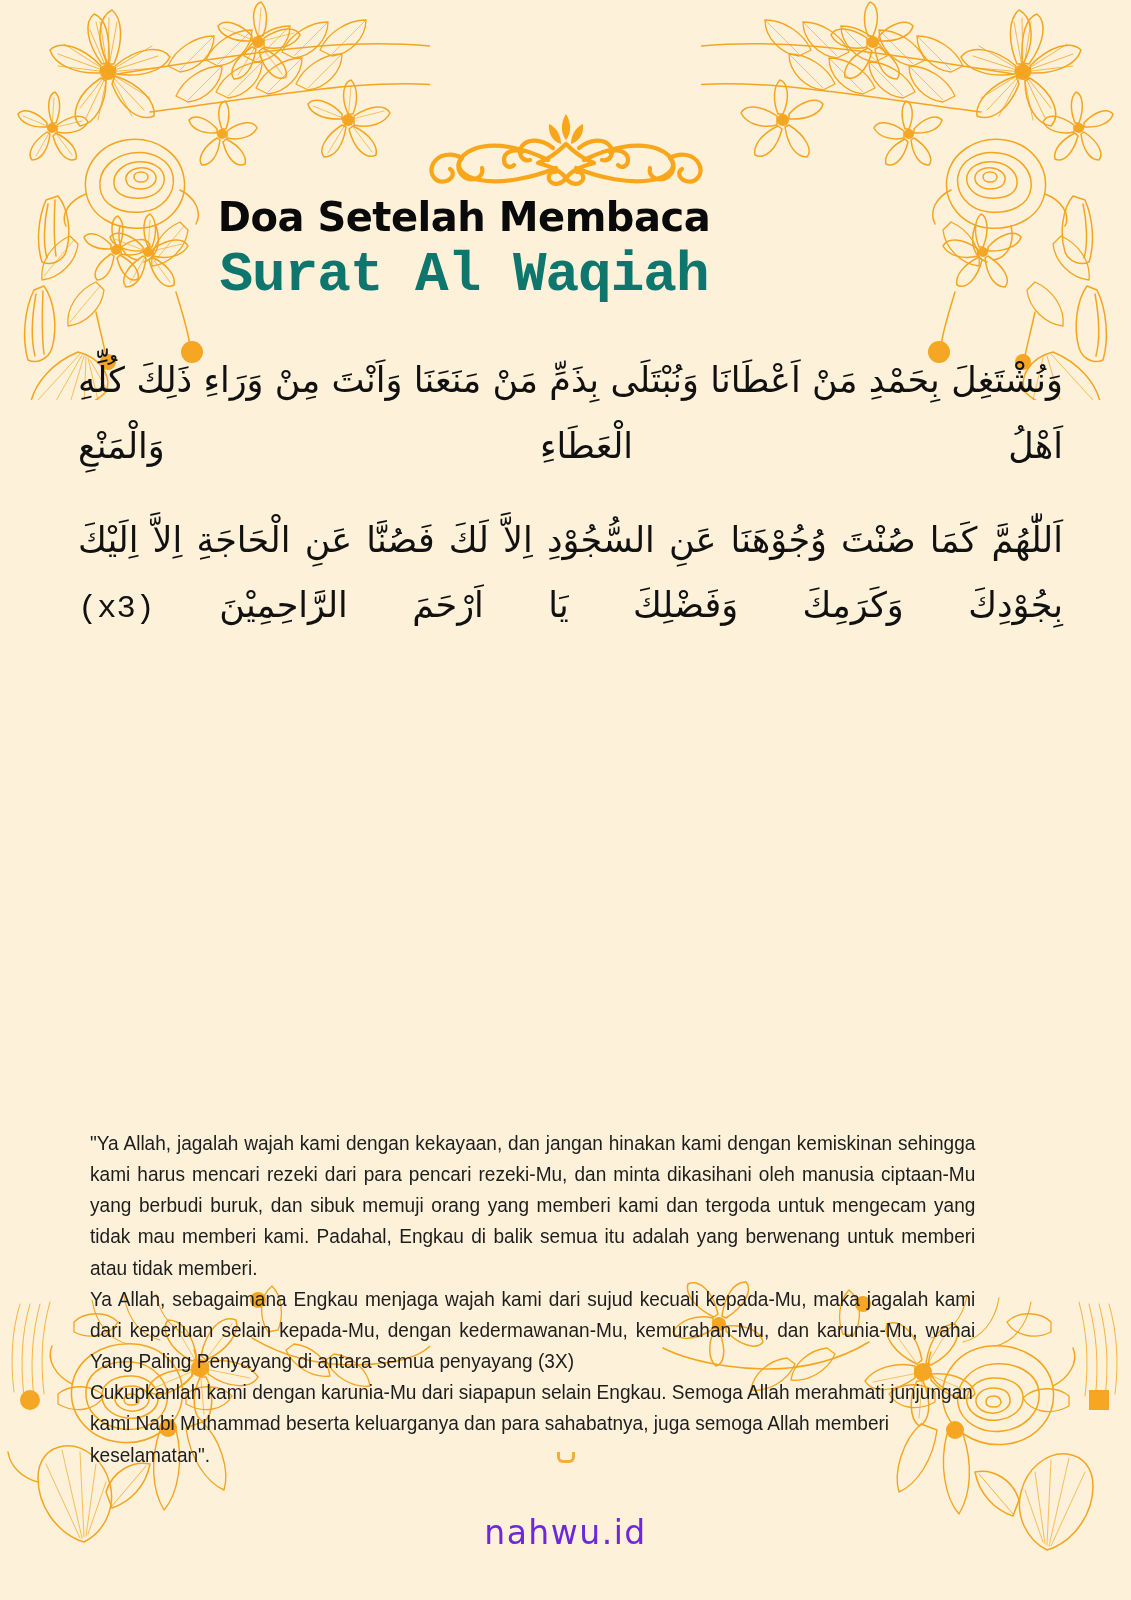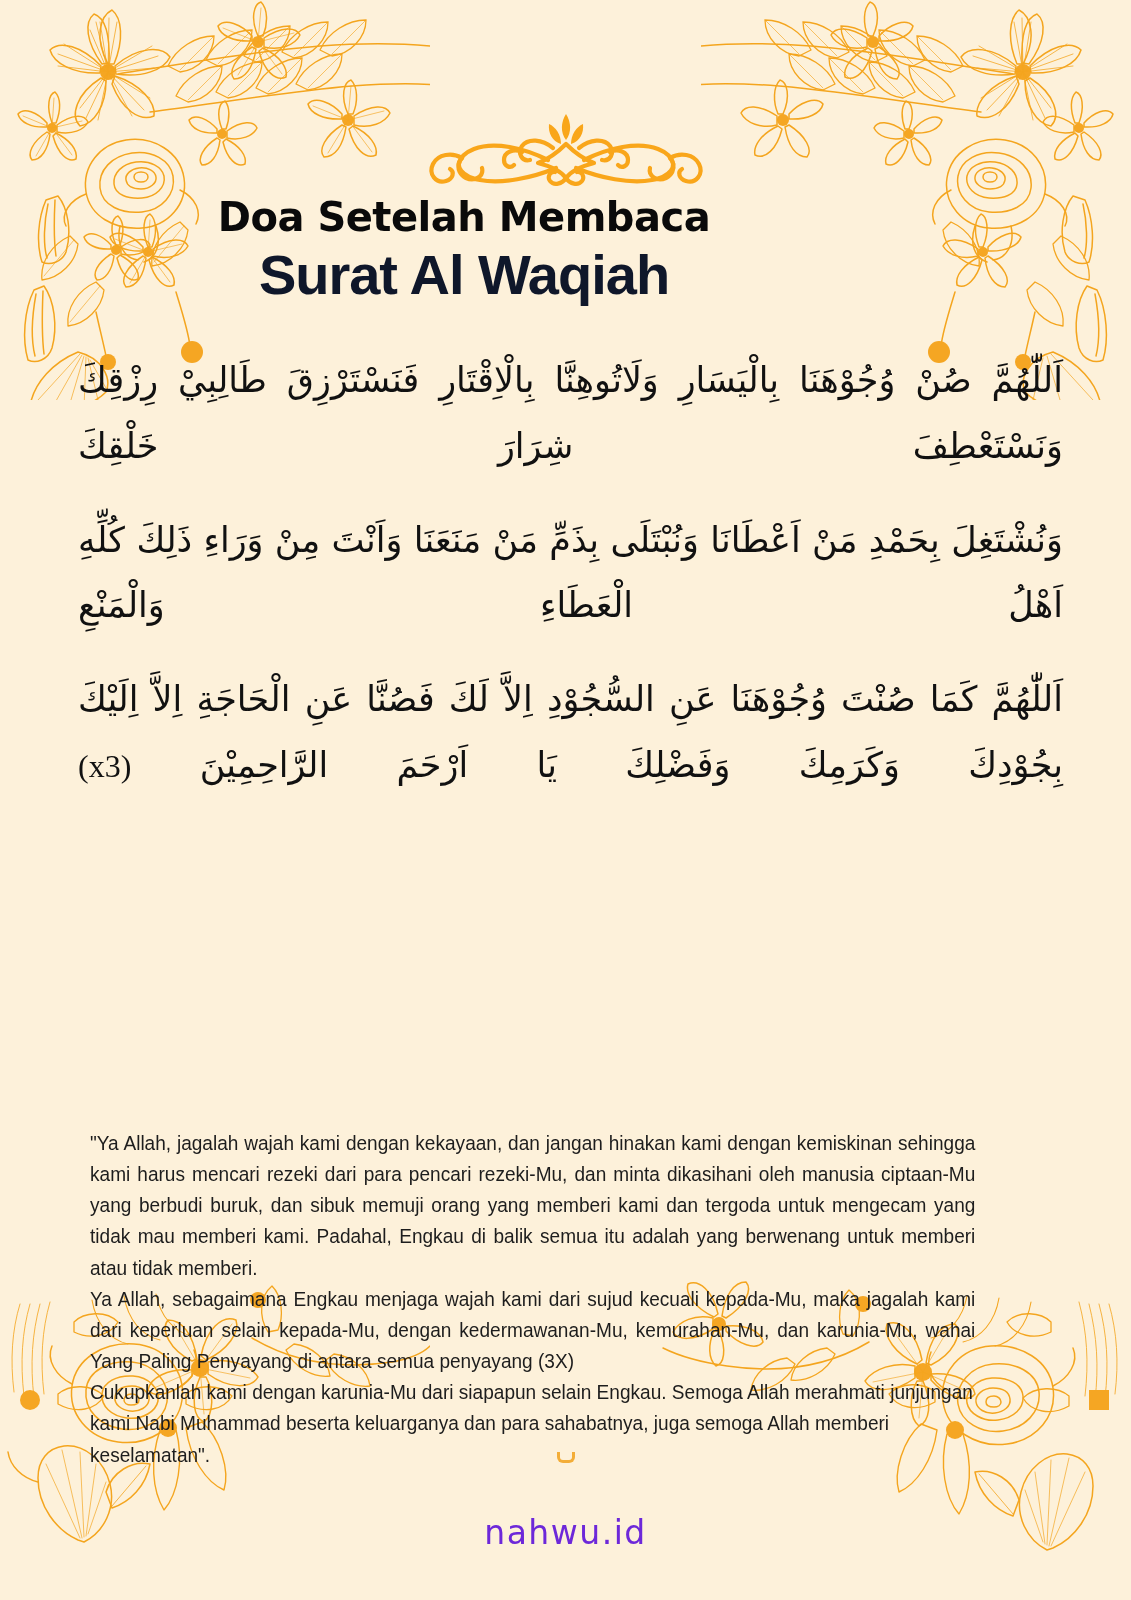--- a/index.html
+++ b/index.html
@@ -59,25 +59,25 @@
   #title-small {
     font-family: "DejaVu Sans", sans-serif;
     font-size: 40px;
     font-weight: 700;
     letter-spacing: -0.5px;
     color: #0a0a0a;
     line-height: 1.05;
     margin: 0;
   }
   #title-main {
-    font-family: Liberation Sans, sans-serif;
+    font-family: Liberation Mono, monospace;
     font-size: 56px;
     font-weight: 700;
     letter-spacing: -1px;
-    color: #0f172a;
+    color: #0f766e;
     line-height: 1.12;
     margin: 6px 0 0 0;
     text-align: center;
   }
 
   
   #arabic-block {
     position: absolute;
     top: 348px;
     left: 78px;
@@ -92,21 +92,21 @@
     line-height: 1.88;
     color: #111;
     direction: rtl;
     text-align: justify;
     text-align-last: justify;
     margin: 0 0 28px 0;
     unicode-bidi: isolate;
   }
   .ayat:last-child { margin-bottom: 0; }
   .rep {
-    font-family: Liberation Serif, serif;
+    font-family: Liberation Mono, monospace;
     font-size: 32px;
     direction: ltr;
     unicode-bidi: isolate;
   }
 
   
   #translation {
     position: absolute;
     top: 1127px;
     left: 90px;
@@ -683,21 +683,20 @@
       </g>
     </svg>
   </div>
 
   <div id="title-block">
     <div id="title-small">Doa Setelah Membaca</div>
     <div id="title-main">Surat Al Waqiah</div>
   </div>
 
   <div id="arabic-block">
-    <p class="ayat">اَللّٰهُمَّ صُنْ وُجُوْهَنَا بِالْيَسَارِ وَلَاتُوهِنَّا بِالْاِقْتَارِ فَنَسْتَرْزِقَ طَالِبِيْ رِزْقِكَ وَنَسْتَعْطِفَ شِرَارَ خَلْقِكَ</p>
     <p class="ayat">وَنُشْتَغِلَ بِحَمْدِ مَنْ اَعْطَانَا وَنُبْتَلَى بِذَمِّ مَنْ مَنَعَنَا وَاَنْتَ مِنْ وَرَاءِ ذَلِكَ كُلِّهِ اَهْلُ الْعَطَاءِ وَالْمَنْعِ</p>
     <p class="ayat"><span>اَللّٰهُمَّ كَمَا صُنْتَ وُجُوْهَنَا عَنِ السُّجُوْدِ اِلاَّ لَكَ فَصُنَّا عَنِ الْحَاجَةِ اِلاَّ اِلَيْكَ بِجُوْدِكَ وَكَرَمِكَ وَفَضْلِكَ يَا اَرْحَمَ الرَّاحِمِيْنَ</span> <span class="rep">(x3)</span></p>
   </div>
 
   <div id="translation">
     <p>"Ya Allah, jagalah wajah kami dengan kekayaan, dan jangan hinakan kami dengan kemiskinan sehingga kami harus mencari rezeki dari para pencari rezeki-Mu, dan minta dikasihani oleh manusia ciptaan-Mu yang berbudi buruk, dan sibuk memuji orang yang memberi kami dan tergoda untuk mengecam yang tidak mau memberi kami. Padahal, Engkau di balik semua itu adalah yang berwenang untuk memberi atau tidak memberi.</p>
     <p>Ya Allah, sebagaimana Engkau menjaga wajah kami dari sujud kecuali kepada-Mu, maka jagalah kami dari keperluan selain kepada-Mu, dengan kedermawanan-Mu, kemurahan-Mu, dan karunia-Mu, wahai Yang Paling Penyayang di antara semua penyayang (3X)</p>
     <p class="last">Cukupkanlah kami dengan karunia-Mu dari siapapun selain Engkau. Semoga Allah merahmati junjungan kami Nabi Muhammad beserta keluarganya dan para sahabatnya, juga semoga Allah memberi keselamatan".</p>
   </div>
 

